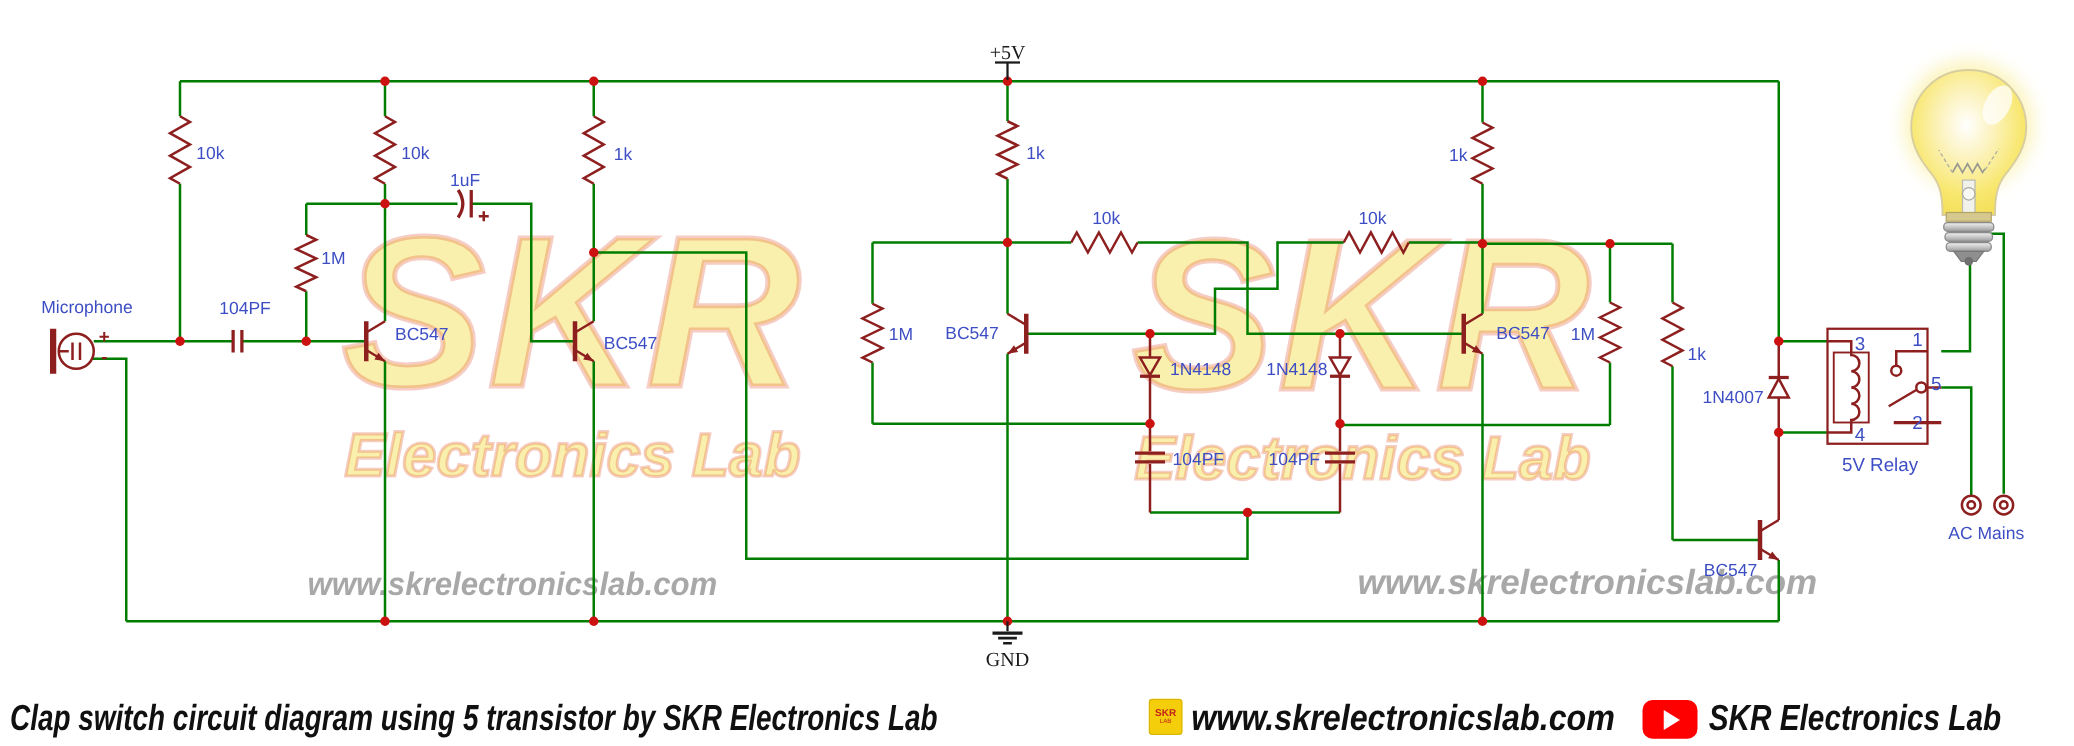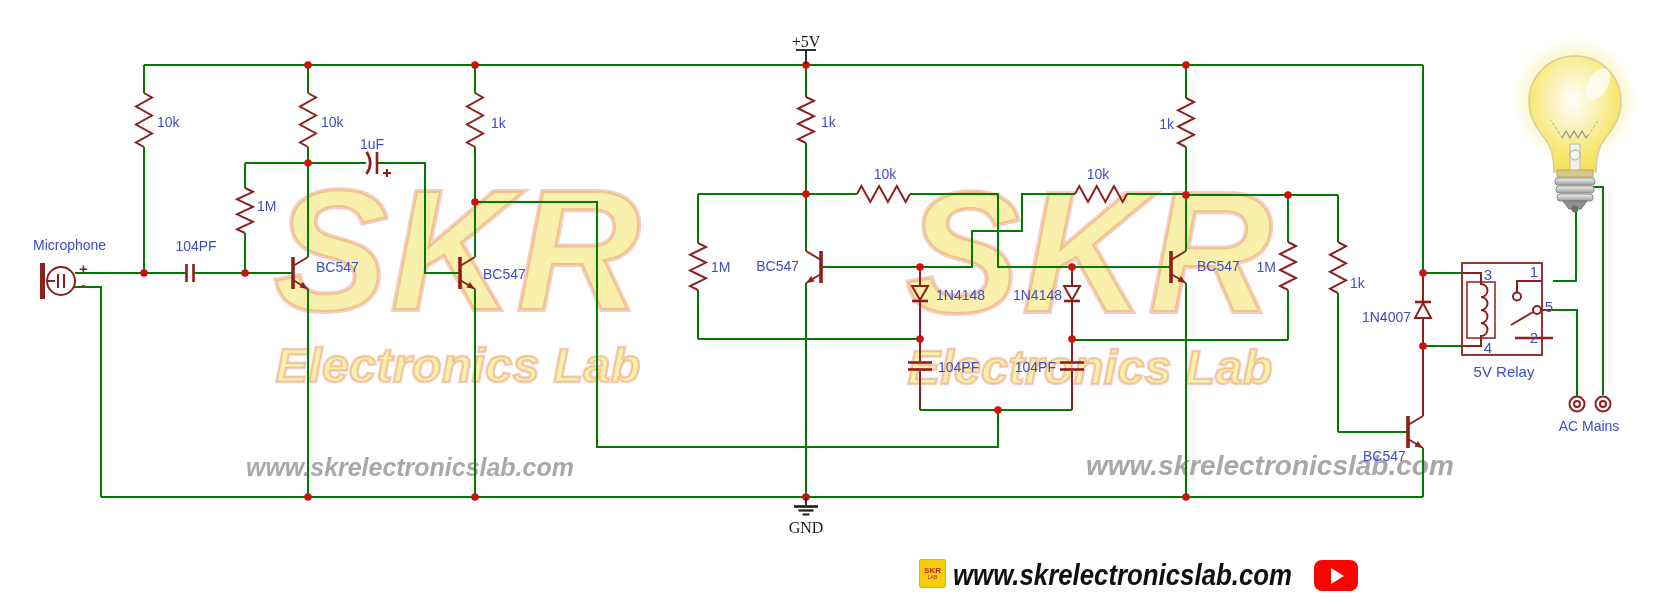--- a/index.html
+++ b/index.html
@@ -304,23 +304,29 @@
 
     <text x="1488" y="280" text-anchor="middle" class="lb15">3</text>
     <text x="1534" y="277" text-anchor="middle" class="lb15">1</text>
     <text x="1549" y="312" text-anchor="middle" class="lb15">5</text>
     <text x="1534" y="343" text-anchor="middle" class="lb15">2</text>
     <text x="1488" y="353" text-anchor="middle" class="lb15">4</text>
     <text x="1504" y="377" text-anchor="middle" class="lb15">5V Relay</text>
     <text x="1589" y="431" text-anchor="middle" class="lbl">AC Mains</text>
   </svg>
 
+  <div class="footer-item" style="left:8px;top:560px;">
+    <span class="cap" style="transform:scaleX(0.77);">Clap switch circuit diagram using 5 transistor by SKR Electronics Lab</span>
+  </div>
   <div class="footer-item logo-badge" style="left:919px;top:559px;">
     <i>SKR</i>
     <em>LAB</em>
   </div>
   <div class="footer-item" style="left:953px;top:560px;">
     <span class="cap" style="transform:scaleX(0.89);">www.skrelectronicslab.com</span>
   </div>
   <div class="footer-item yt" style="left:1314px;top:560px;">
     <span class="tri"></span>
   </div>
+  <div class="footer-item" style="left:1367px;top:560px;">
+    <span class="cap" style="transform:scaleX(0.82);">SKR Electronics Lab</span>
+  </div>
 </div>
 
 </body></html>

